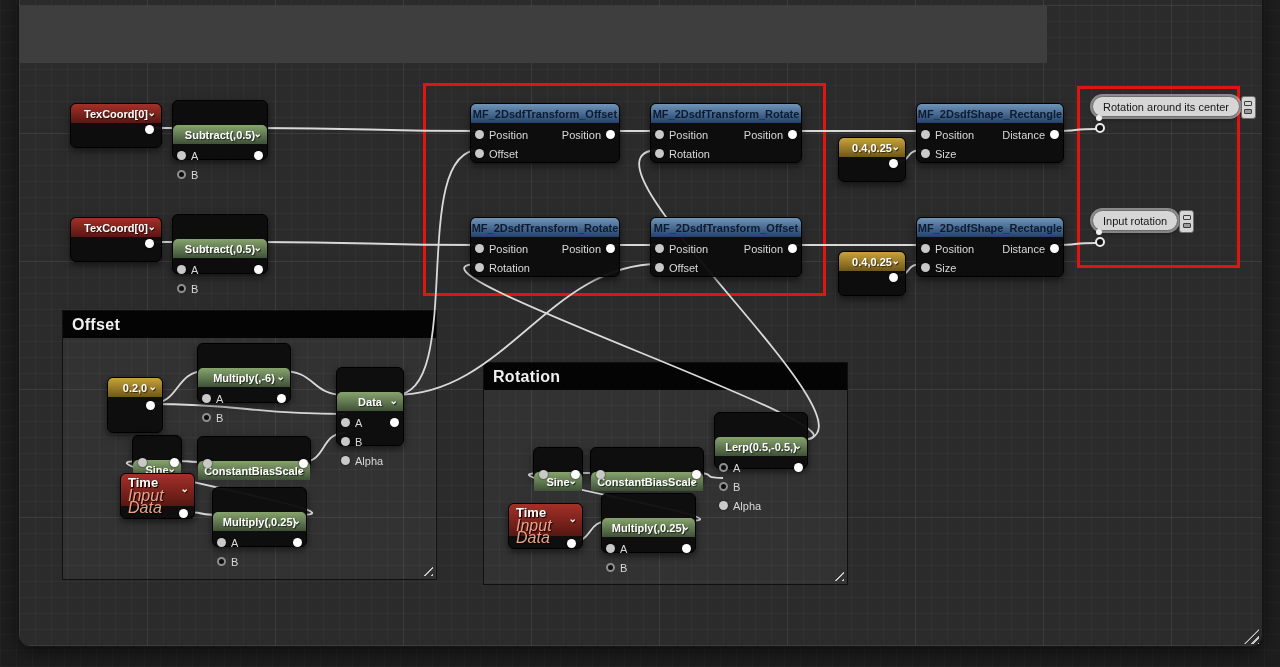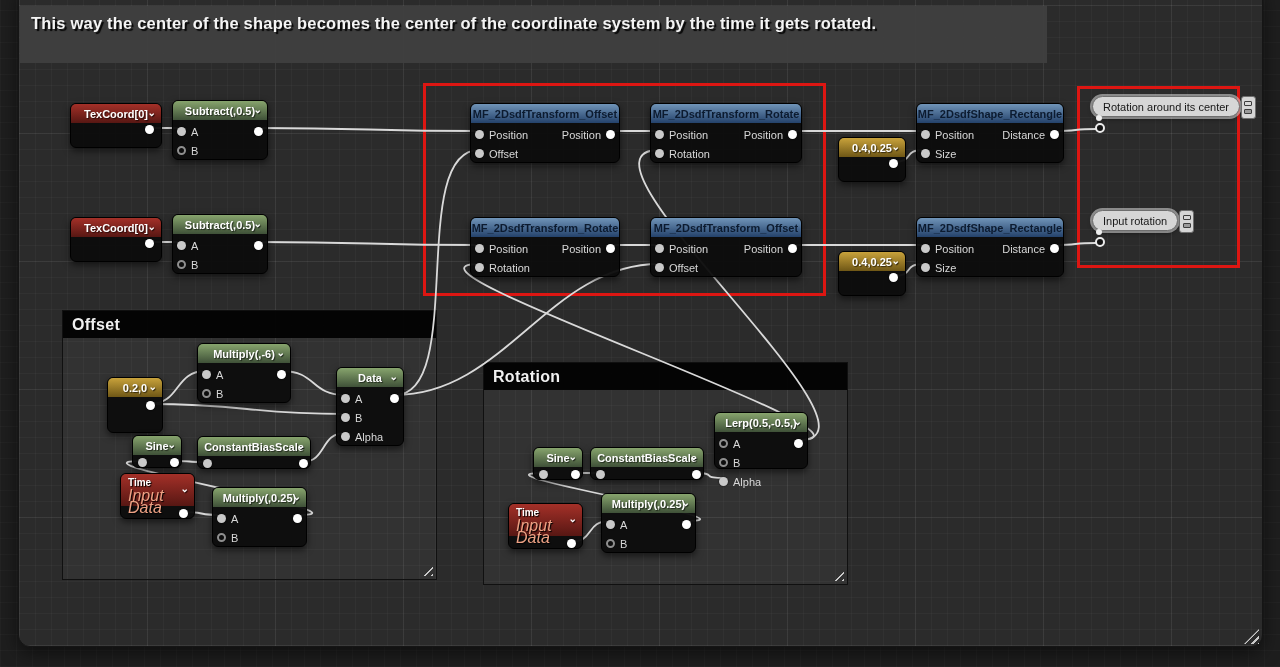--- a/index.html
+++ b/index.html
@@ -45,41 +45,41 @@
   .node{
     position:absolute;background:rgba(13,13,13,.96);border:1px solid #000;
     border-radius:6px;box-shadow:0 3px 7px rgba(0,0,0,.55);
   }
   .hdr{
     position:relative;height:19px;border-radius:5px 5px 0 0;display:flex;
     align-items:center;justify-content:center;font-size:11px;font-weight:bold;
     color:#fff;text-shadow:1px 1px 1px rgba(0,0,0,.6);white-space:nowrap;overflow:hidden;
   }
   .node.red  .hdr{background:linear-gradient(180deg,#a43028,#571713);}
-  .node.green .hdr{background:linear-gradient(180deg,#87a46d,#3f5138);}
+  .node.green .hdr{background:linear-gradient(180deg,#87a46d,#3f5138);margin-top:24px;}
   .node.gold .hdr{background:linear-gradient(180deg,#c8a23b,#6f5716);}
   .node.blue .hdr{background:linear-gradient(180deg,#7094b8,#24426b);color:#0c1b30;text-shadow:none;}
   .chev{
     position:absolute;right:5px;top:2px;font-size:10px;font-weight:bold;color:#fff;
     text-shadow:1px 1px 1px rgba(0,0,0,.7);line-height:14px;
   }
   .rows{padding:2px 0 1px 0;}
   .row{display:flex;align-items:center;height:19px;padding:0 4px;}
   .pin{width:9px;height:9px;border-radius:50%;background:#fff;flex:0 0 auto;
        box-shadow:0 0 2px rgba(0,0,0,.8);}
   .pin.inp{background:#c9c9c9;}
   .pin.open{background:#0d0d0d;border:2px solid #8f8f8f;box-shadow:none;}
   .pin.abs{position:absolute;}
   .lbl{font-size:11px;color:#d8d8d8;margin:0 5px;white-space:nowrap;}
   .sp{flex:1 1 auto;}
   .hdr2{
     position:relative;height:32px;border-radius:5px 5px 0 0;padding:2px 7px;
     background:linear-gradient(180deg,#a43028,#571713);
   }
-  .hdr2 .t1{font-size:10px;font-weight:bold;color:#fff;line-height:14px;text-shadow:1px 1px 1px #000;}
+  .hdr2 .t1{font-size:13px;font-weight:bold;color:#fff;line-height:14px;text-shadow:1px 1px 1px #000;}
   .hdr2 .t2{font-size:16px;font-style:italic;color:#eda184;line-height:12px;text-shadow:1px 1px 1px #000;}
   .hdr2 .chev{top:8px;}
   .bubble{
     position:absolute;height:21px;background:#d6d6d6;border:1px solid #6e6e6e;
     border-radius:11px;display:flex;align-items:center;padding:0 10px;
     box-shadow:0 0 0 2px rgba(220,220,220,.55), 0 2px 4px rgba(0,0,0,.5);
     font-size:11px;color:#161616;white-space:nowrap;
   }
   .btab{
     position:absolute;left:100%;top:-1px;margin-left:2px;width:15px;height:23px;
@@ -498,17 +498,16 @@
         <div class="btab">
           <div class="bic"></div>
           <div class="bic b2"></div>
         </div>
       </div>
       <div class="bdot" style="left: 1096px; top: 229px;"></div>
       <div class="bpin" style="left: 1095px; top: 237px;"></div>
     </div>
 
   <div class="banner">
-    <div>This way the center of the shape becomes the center of the coordinate system by the time it gets rotated.</div>
   </div>
 
   <div class="rhandle" style="left:1244px;top:629px;width:15px;height:15px;"></div>
 </div>
 
 </body></html>

